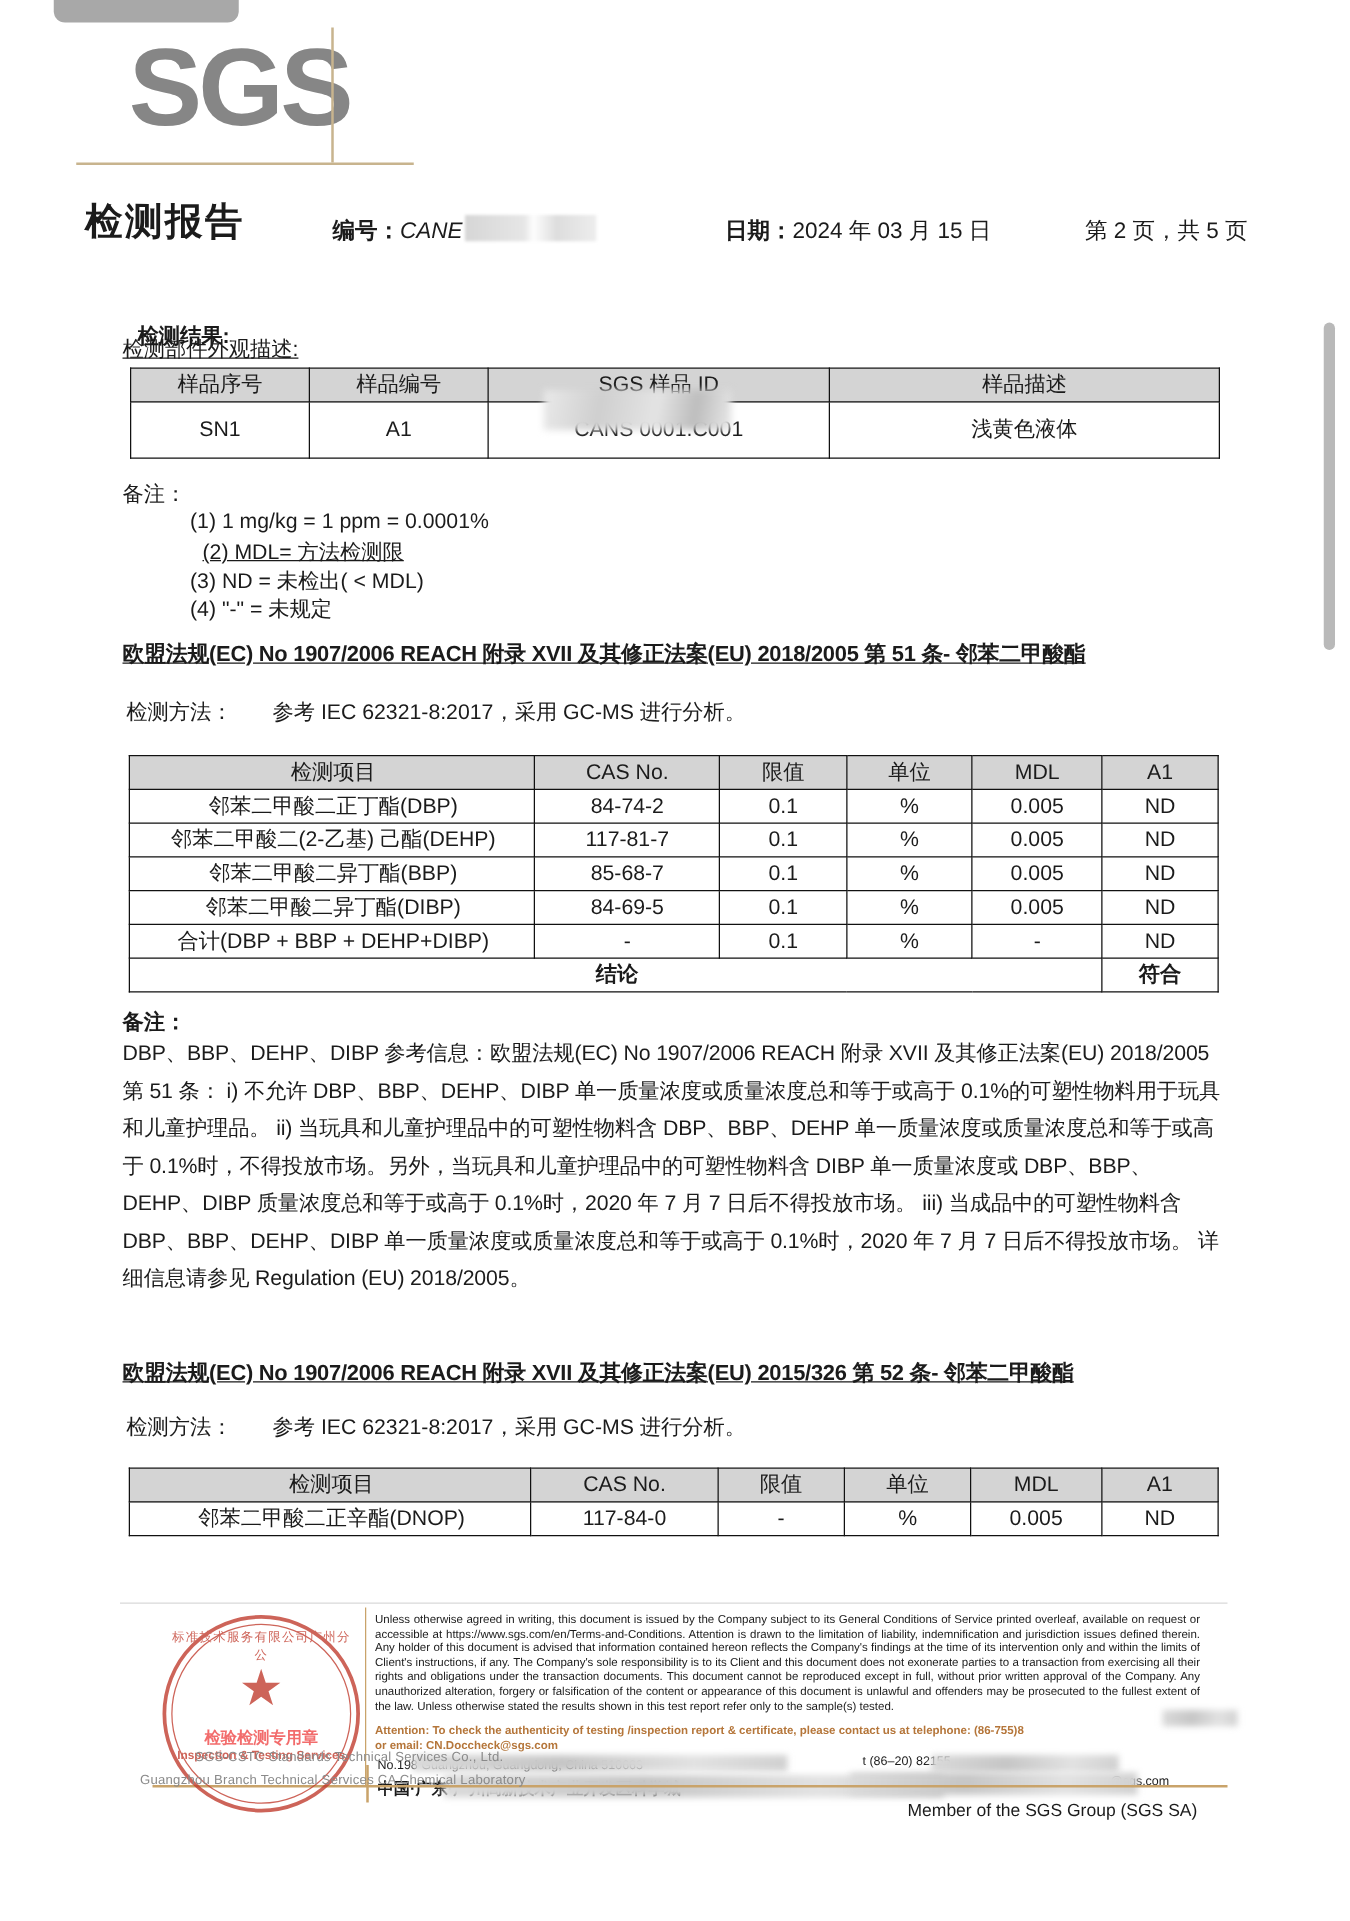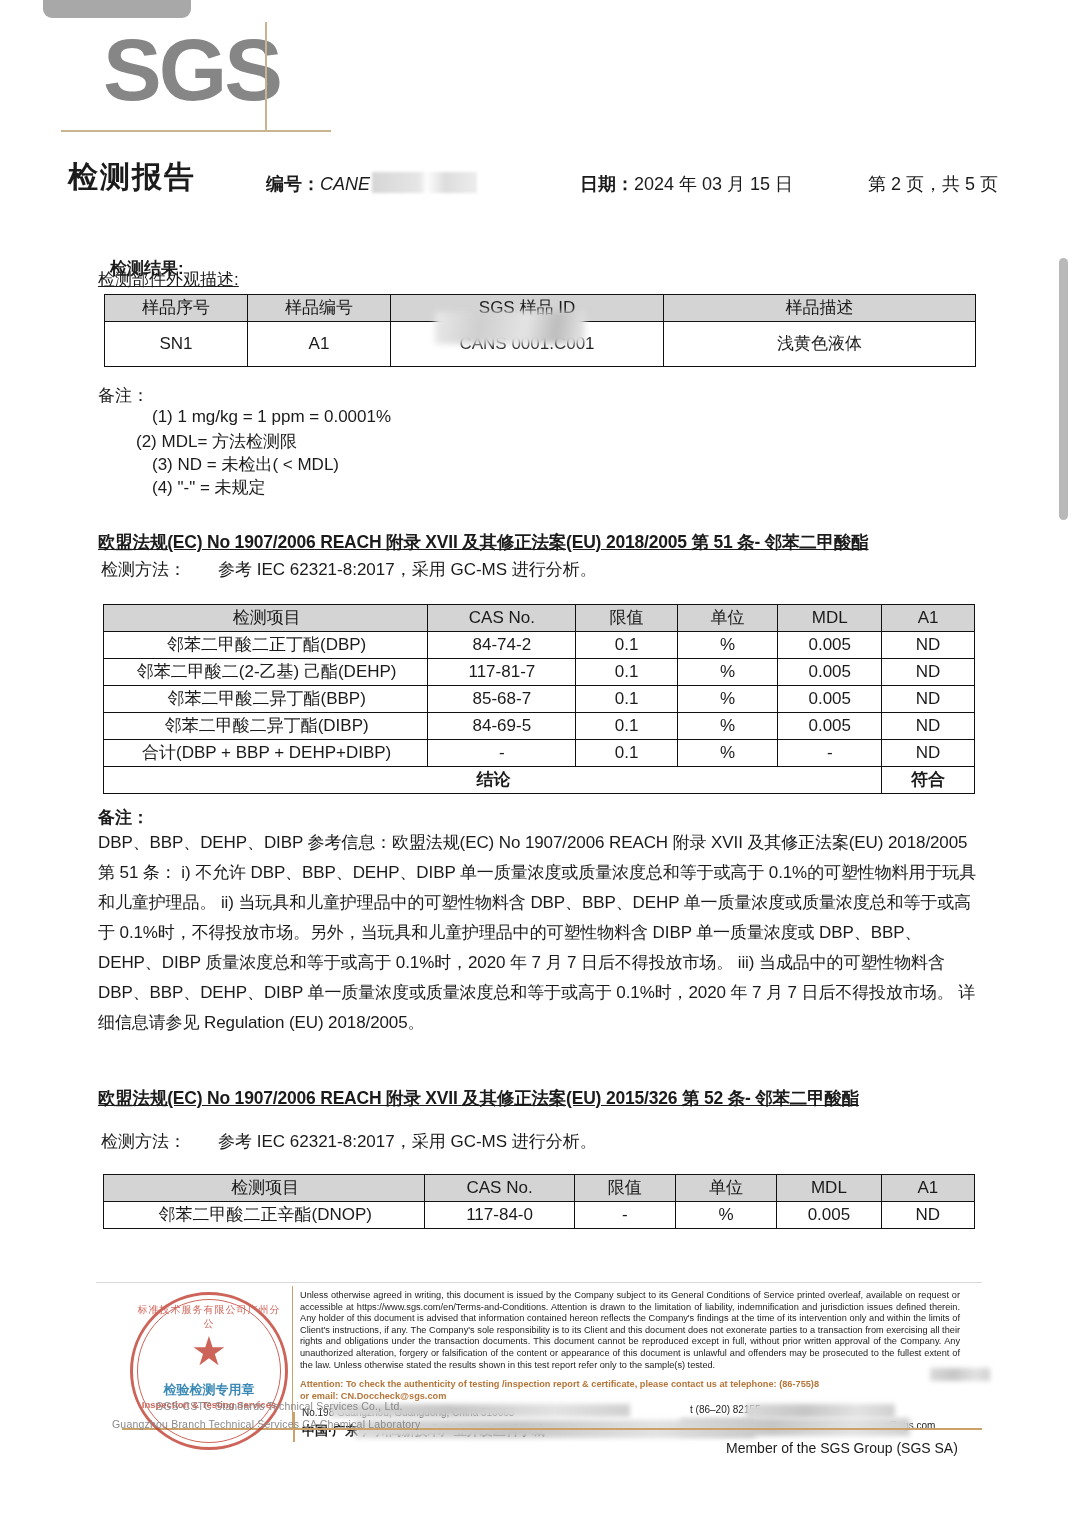--- a/index.html
+++ b/index.html
@@ -295,21 +295,21 @@
     font-size: 40px;
     color: #c0392b;
     line-height: 40px;
   }
   .stamp-cn {
     position: absolute;
     left: 0; right: 0;
     top: 86px;
     text-align: center;
     font-size: 13px;
-    color: #0369a1;
+    color: #ef4444;
     font-weight: bold;
   }
   .stamp-en {
     position: absolute;
     left: 0; right: 0;
     top: 104px;
     text-align: center;
     font-size: 9.5px;
     color: #c0392b;
     font-weight: bold;
@@ -385,25 +385,25 @@
           <span>CANS                0001.C001</span>
           <span class="redact-b"></span>
         </td>
         <td>浅黄色液体</td>
       </tr>
     </tbody>
   </table>
 
   <div class="remark-head" style="left:98px; top:384px;">备注：</div>
   <div class="remark-item" style="left:152px; top:407px;">(1) 1 mg/kg = 1 ppm = 0.0001%</div>
-  <div class="remark-item" style="left:136px; top:430px;">(2) MDL=  方法检测限</div>
+  <div class="remark-item" style="left:162px; top:430px;text-decoration:underline;">(2) MDL=  方法检测限</div>
   <div class="remark-item" style="left:152px; top:453px;">(3) ND = 未检出( &lt; MDL)</div>
   <div class="remark-item" style="left:152px; top:476px;">(4) "-" = 未规定</div>
 
-  <div class="reg-head" style="left:98px; top:511px;margin-top:19px;">欧盟法规(EC) No 1907/2006 REACH 附录 XVII 及其修正法案(EU) 2018/2005 第 51 条- 邻苯二甲酸酯</div>
+  <div class="reg-head" style="left:98px; top:511px;">欧盟法规(EC) No 1907/2006 REACH 附录 XVII 及其修正法案(EU) 2018/2005 第 51 条- 邻苯二甲酸酯</div>
   <div class="plain-line" style="left:101px; top:558px;">检测方法：</div>
   <div class="plain-line" style="left:218px; top:558px;">参考 IEC 62321-8:2017，采用 GC-MS 进行分析。</div>
 
   <table class="rpt" style="left:103px; top:604px; width:872px;">
     <thead>
       <tr>
         <th class="t-left" style="width:340px;">检测项目</th>
         <th style="width:150px;">CAS No.</th>
         <th style="width:98px;">限值</th>
         <th style="width:98px;">单位</th>

